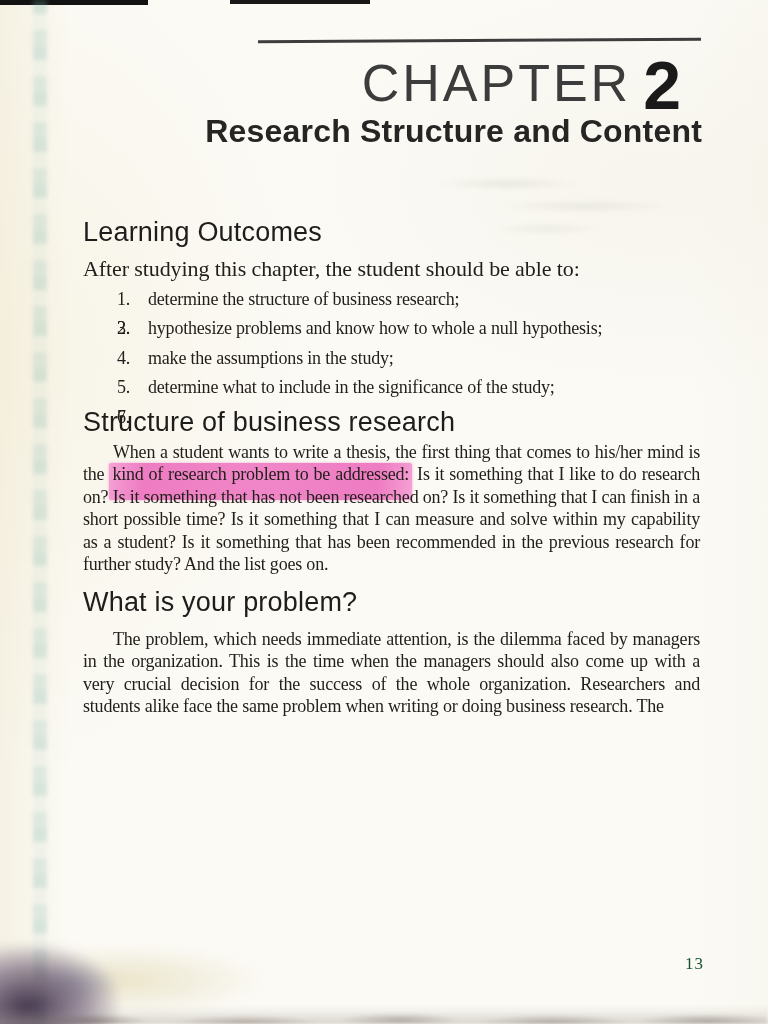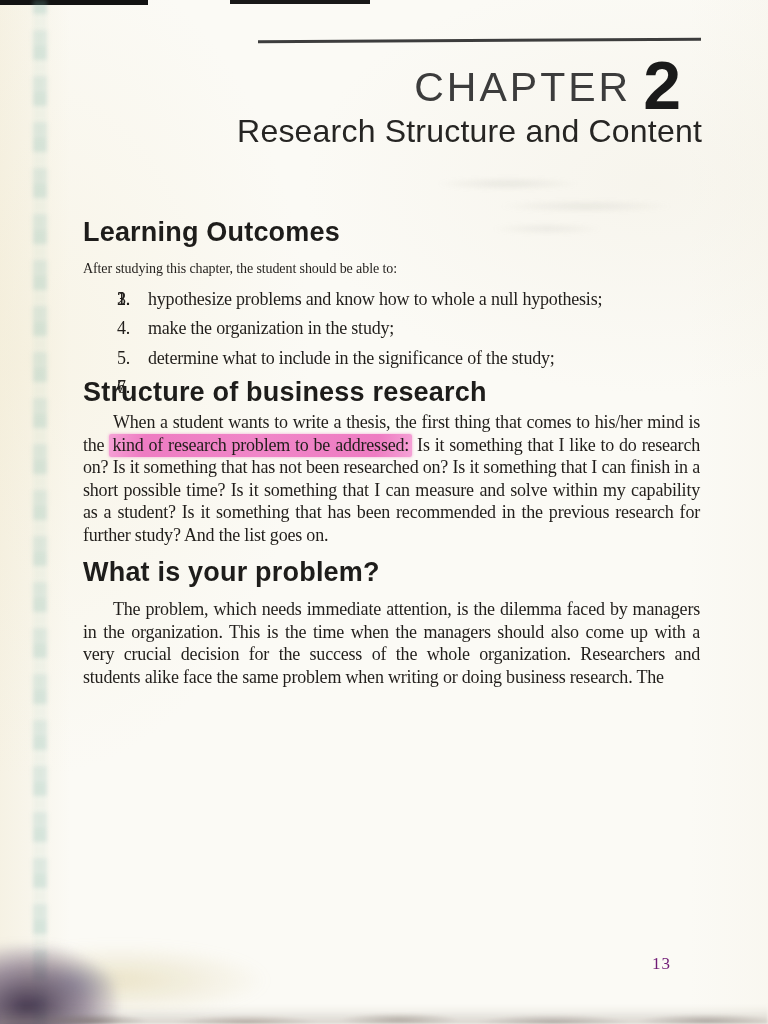--- a/index.html
+++ b/index.html
@@ -62,62 +62,62 @@
   }
   
   .chapter-rule {
     position:absolute; left:258px; top:39px; width:443px; height:2.5px;
     background:#3d3d3d; transform:rotate(-0.3deg);
   }
   .chapter-line {
     position:absolute; top:46px; left:0; width:681px; text-align:right;
     font-family:"Liberation Sans", sans-serif; line-height:62px; white-space:nowrap;
   }
-  .chapter-word { font-weight:300; font-size:41px; letter-spacing:3px; color:#3c3c3c; }
+  .chapter-word { font-weight:300; font-size:52px; letter-spacing:3px; color:#3c3c3c; }
   .chapter-num {
     display:inline-block; margin-left:12px; transform:translateY(8px);
     font-weight:600; font-size:68px; letter-spacing:0; color:#1a1a1a;
   }
   .chapter-title {
     position:absolute; top:113px; left:0; width:702px; text-align:right;
-    font-family:"Liberation Sans", sans-serif; font-weight:400; font-size:32px;
+    font-family:"Liberation Sans", sans-serif; font-weight:700; font-size:32px;
     color:#262523; letter-spacing:0.2px;
   }
   
   .content { position:absolute; left:83px; top:0; width:617px; }
   .content h2 {
-    font-family:"Liberation Sans", sans-serif; font-weight:700; font-size:27px;
+    font-family:"Liberation Sans", sans-serif; font-weight:400; font-size:27px;
     line-height:32px; color:#1e1d1b; letter-spacing:0.2px;
   }
   .h-lo { margin-top:216px; }
   .h-st { margin-top:3px; }
   .h-wp { margin-top:10px; }
-  .intro { margin-top:10px; font-size:14px; line-height:22.5px; letter-spacing:-0.1px; }
+  .intro { margin-top:10px; font-size:22px; line-height:22.5px; letter-spacing:-0.1px; }
   ol.outcomes { margin-top:7px; list-style:none; }
   ol.outcomes li {
     position:relative; padding-left:65px; margin-bottom:7px;
     font-size:18px; line-height:22.5px; letter-spacing:-0.2px;
     text-align:justify;
   }
   ol.outcomes .num { position:absolute; left:34px; }
   p.bodytext {
     font-size:18px; line-height:22.5px; letter-spacing:-0.2px;
     text-align:justify; text-indent:30px;
   }
   .p-st { margin-top:3px; }
   .p-wp { margin-top:10px; }
   .highlight {
     background:linear-gradient(100deg, #f5a2d6 0%, #ee7cc2 12%, #f086c8 50%, #ee7cc2 88%, #f5a2d6 100%);
-    padding:1px 3px 2px 3px; border-radius:2px;
+    padding:1px 3px 16px 3px; border-radius:2px;
     box-shadow:0 0 3px rgba(240,134,200,0.7);
     box-decoration-break:clone; -webkit-box-decoration-break:clone;
   }
   .page-number {
-    position:absolute; left:652px; top:954px;
-    font-size:17px; letter-spacing:1px; color:#701a75;
+    position:absolute; left:685px; top:954px;
+    font-size:17px; letter-spacing:1px; color:#14532d;
   }
 </style>
 </head>
 <body>
 
 <div class="scan">
 
   <div class="paper-tint"></div>
   <div class="top-bar-1"></div>
   <div class="top-bar-2"></div>
@@ -131,31 +131,32 @@
   <div class="chapter-title">Research Structure and Content</div>
 
   <div class="content">
 
     <h2 class="h-lo">Learning Outcomes</h2>
     <p class="intro">After studying this chapter, the student should be able to:</p>
 
     <ol class="outcomes">
       <li>
         <span class="num">1.</span>
+        <span>determine the structure of business research;</span>
       </li>
       <li>
         <span class="num">2.</span>
       </li>
       <li>
         <span class="num">3.</span>
         <span>hypothesize problems and know how to whole a null hypothesis;</span>
       </li>
       <li>
         <span class="num">4.</span>
-        <span>make the organization in the study;</span>
+        <span>make the assumptions in the study;</span>
       </li>
       <li>
         <span class="num">5.</span>
         <span>determine what to include in the significance of the study;</span>
       </li>
       <li>
         <span class="num">6.</span>
       </li>
       <li>
         <span class="num">7.</span>

